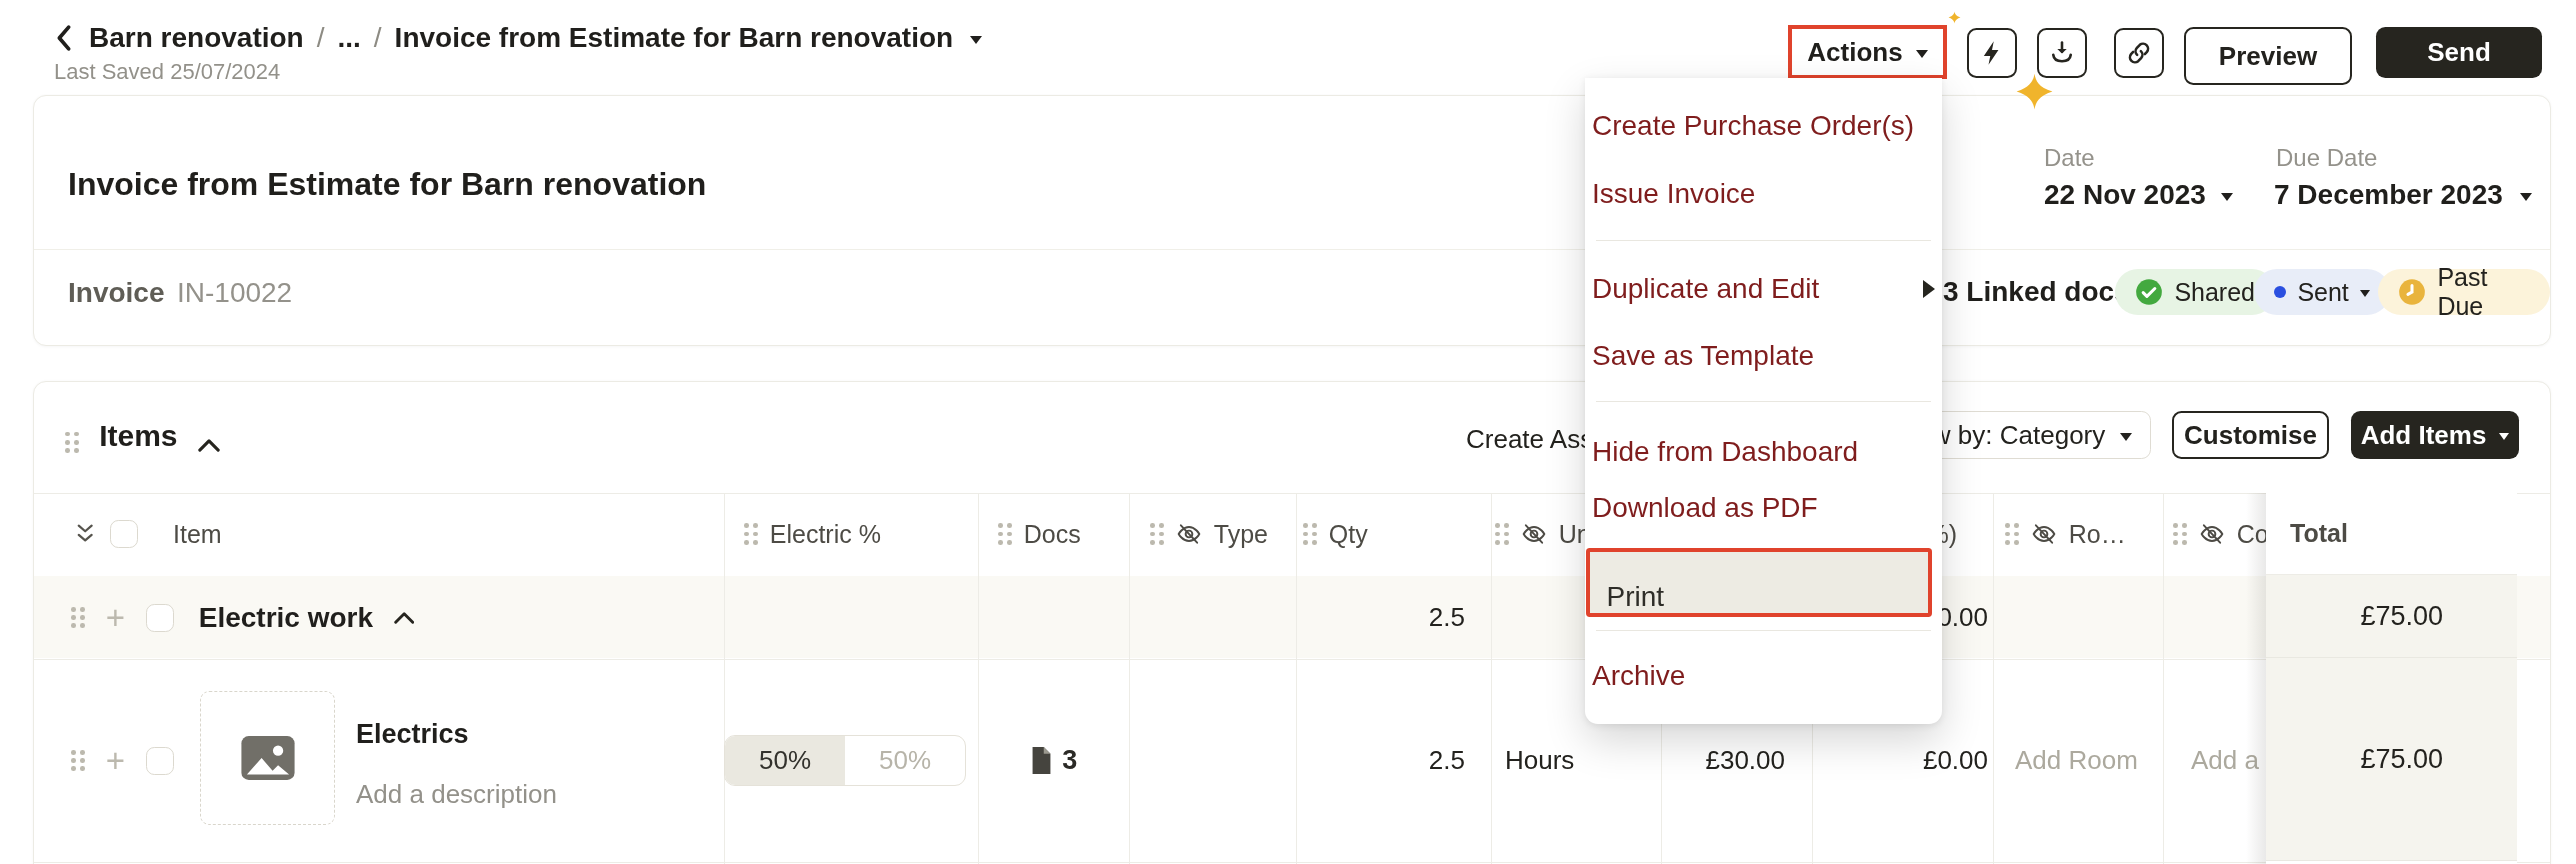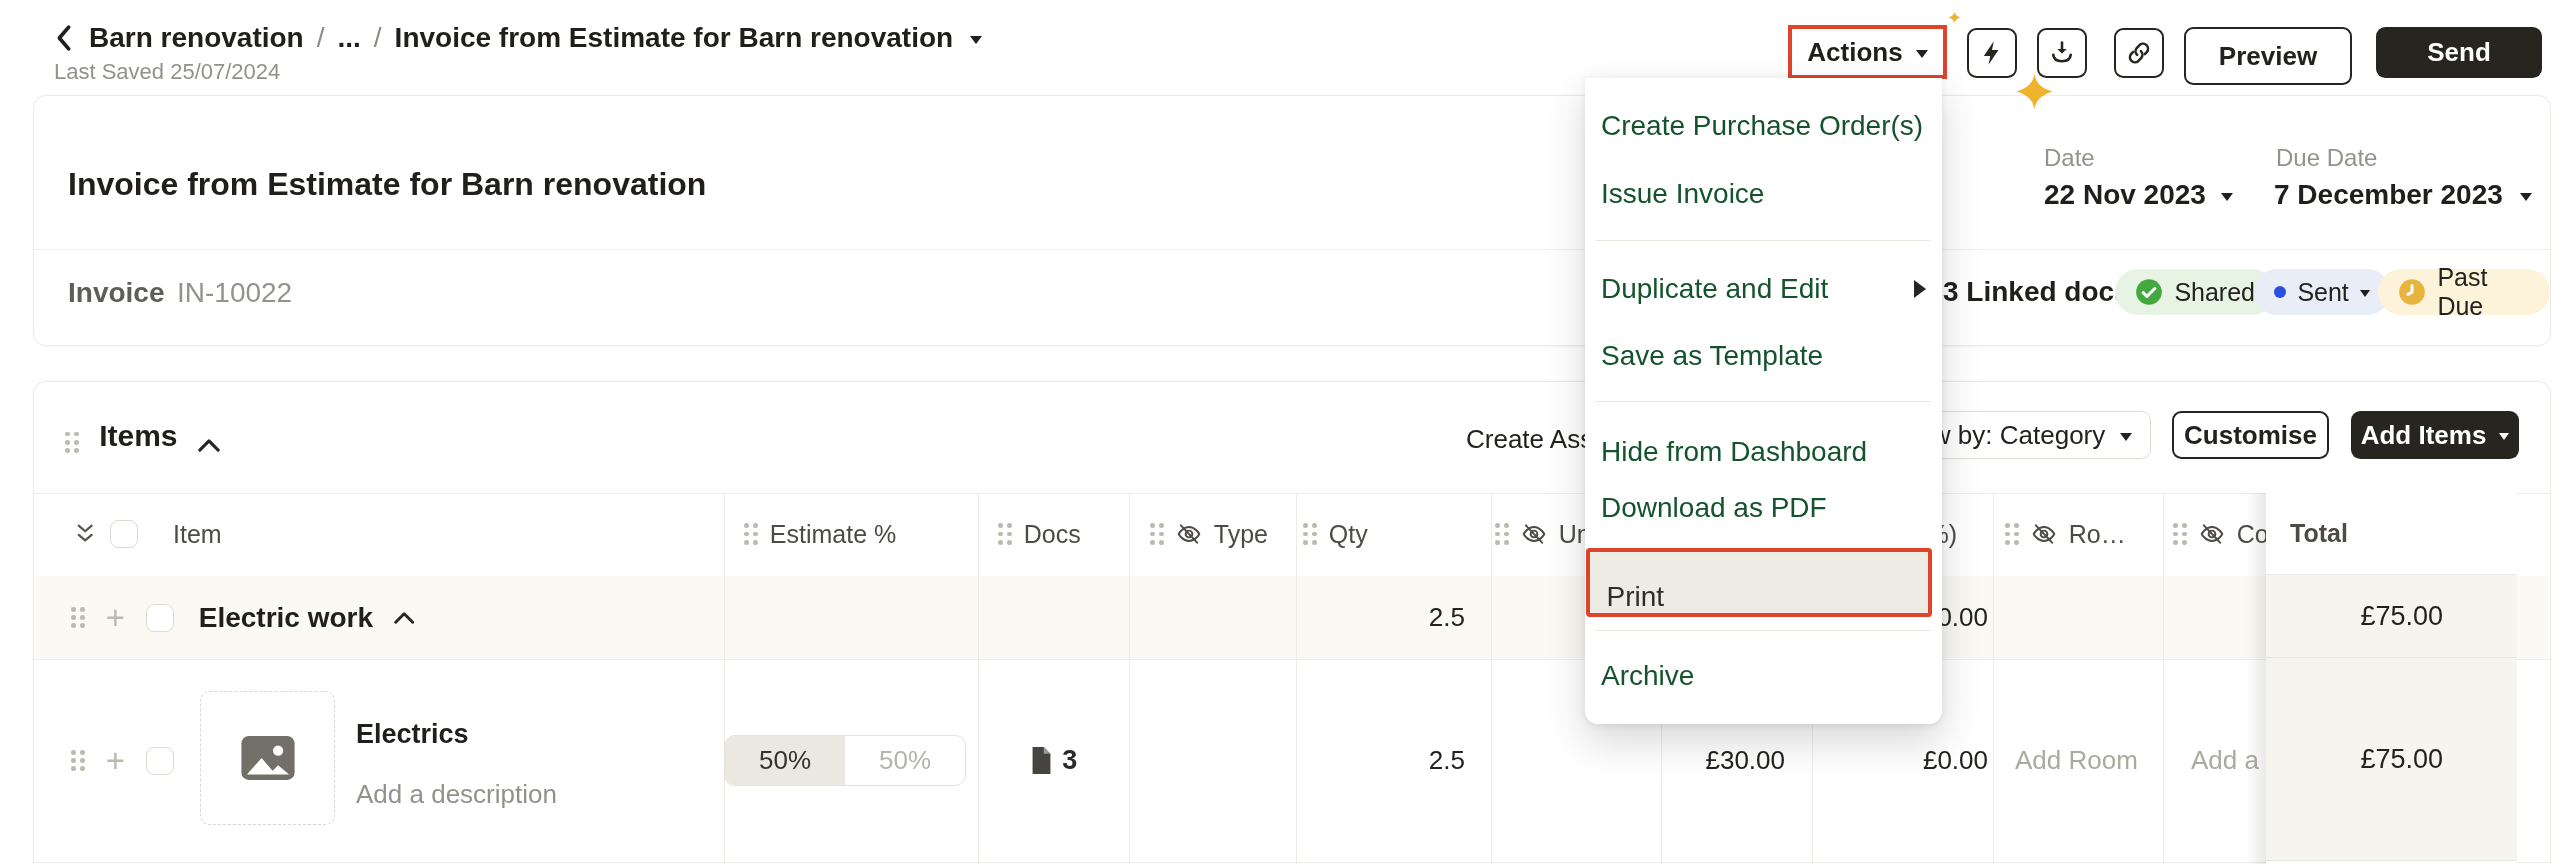--- a/index.html
+++ b/index.html
@@ -21,21 +21,21 @@
   .caret.sm{border-left-width:6.5px;border-right-width:6.5px;border-top-width:8.3px}
   .pill{position:absolute;display:flex;align-items:center;gap:11px;height:46px;border-radius:24px;
     padding:0 20.4px;font-size:25px;color:#23221e}
   .vline{position:absolute;width:0.9px;background:#edece6}
   .hline{position:absolute;height:0.9px;background:#edece6;left:0;right:0}
   .drag{display:grid;grid-template-columns:repeat(2,4.6px);grid-auto-rows:4.6px;gap:3.7px 4.6px;flex:none}
   .drag i{width:4.6px;height:4.6px;border-radius:50%;background:#bcb9ae}
   .hdrcell{position:absolute;display:flex;align-items:center;gap:12px;font-size:25px;
     font-weight:400;color:#4d4b45;height:82px;top:111px}
   .menu-item{position:absolute;left:0;width:100%;height:44px;display:flex;align-items:center;
-    padding:0 16px;font-size:28px;color:#14532d;background:transparent}
+    padding:0 7px;font-size:28px;color:#7f1d1d;background:transparent}
   .mdivider{position:absolute;left:11px;right:11px;height:0.9px;background:#e9e7e0}
   .checkbox{width:28px;height:28px;border:1.9px solid #dcd9cf;border-radius:8.3px;background:#fff;flex:none}
   .muted{color:#aca99e}
   .cellnum{position:absolute;display:flex;align-items:center;justify-content:flex-end;font-size:26px}
   .celltxt{position:absolute;display:flex;align-items:center;font-size:26px}
   svg{display:block;flex:none}
 </style>
 </head>
 <body>
 
@@ -197,21 +197,21 @@
   </div>
   <div class="hdrcell" style="left:710px">
     <span class="drag">
         <i></i>
         <i></i>
         <i></i>
         <i></i>
         <i></i>
         <i></i>
       </span>
-    <span>Estimate %</span>
+    <span>Electric %</span>
   </div>
   <div class="hdrcell" style="left:964px">
     <span class="drag">
         <i></i>
         <i></i>
         <i></i>
         <i></i>
         <i></i>
         <i></i>
       </span>
@@ -360,20 +360,21 @@
 
   <div class="abs" style="left:996px;top:277px;height:203px;display:flex;align-items:center;gap:9.3px">
     <svg width="23" height="29" viewBox="0 0 20 26">
         <path d="M2 1h10l6 6v18H2z" fill="#45443e"></path>
         <path d="M12 1l6 6h-6z" fill="#9b998f"></path>
       </svg>
     <span style="font-size:27px;font-weight:600;color:#2b2a26">3</span>
   </div>
 
   <div class="cellnum" style="left:1262px;top:277px;width:169px;height:203px">2.5</div>
+  <div class="celltxt" style="left:1471px;top:277px;height:203px">Hours</div>
   <div class="cellnum" style="left:1594px;top:277px;width:157px;height:203px">£30.00</div>
   <div class="cellnum" style="left:1778px;top:277px;width:176px;height:203px">£0.00</div>
   <div class="celltxt muted" style="left:1981px;top:277px;height:203px;white-space:nowrap">Add Room</div>
   <div class="celltxt muted" style="left:2157px;top:277px;height:203px;width:78px;overflow:hidden">
     <span style="white-space:nowrap">Add a cost code</span>
   </div>
 
   <div class="abs" style="left:2212px;top:111px;width:20.4px;height:407px;background:linear-gradient(to right,rgba(40,38,32,0),rgba(40,38,32,0.10));z-index:5"></div>
   <div class="abs" style="left:2232px;top:111px;width:251px;height:407px;background:#fff;z-index:6">
     <div style="height:82px;display:flex;align-items:center;padding-left:24px;font-size:25px;font-weight:600;color:#4d4b45;border-bottom:0.9px solid #edece6">

